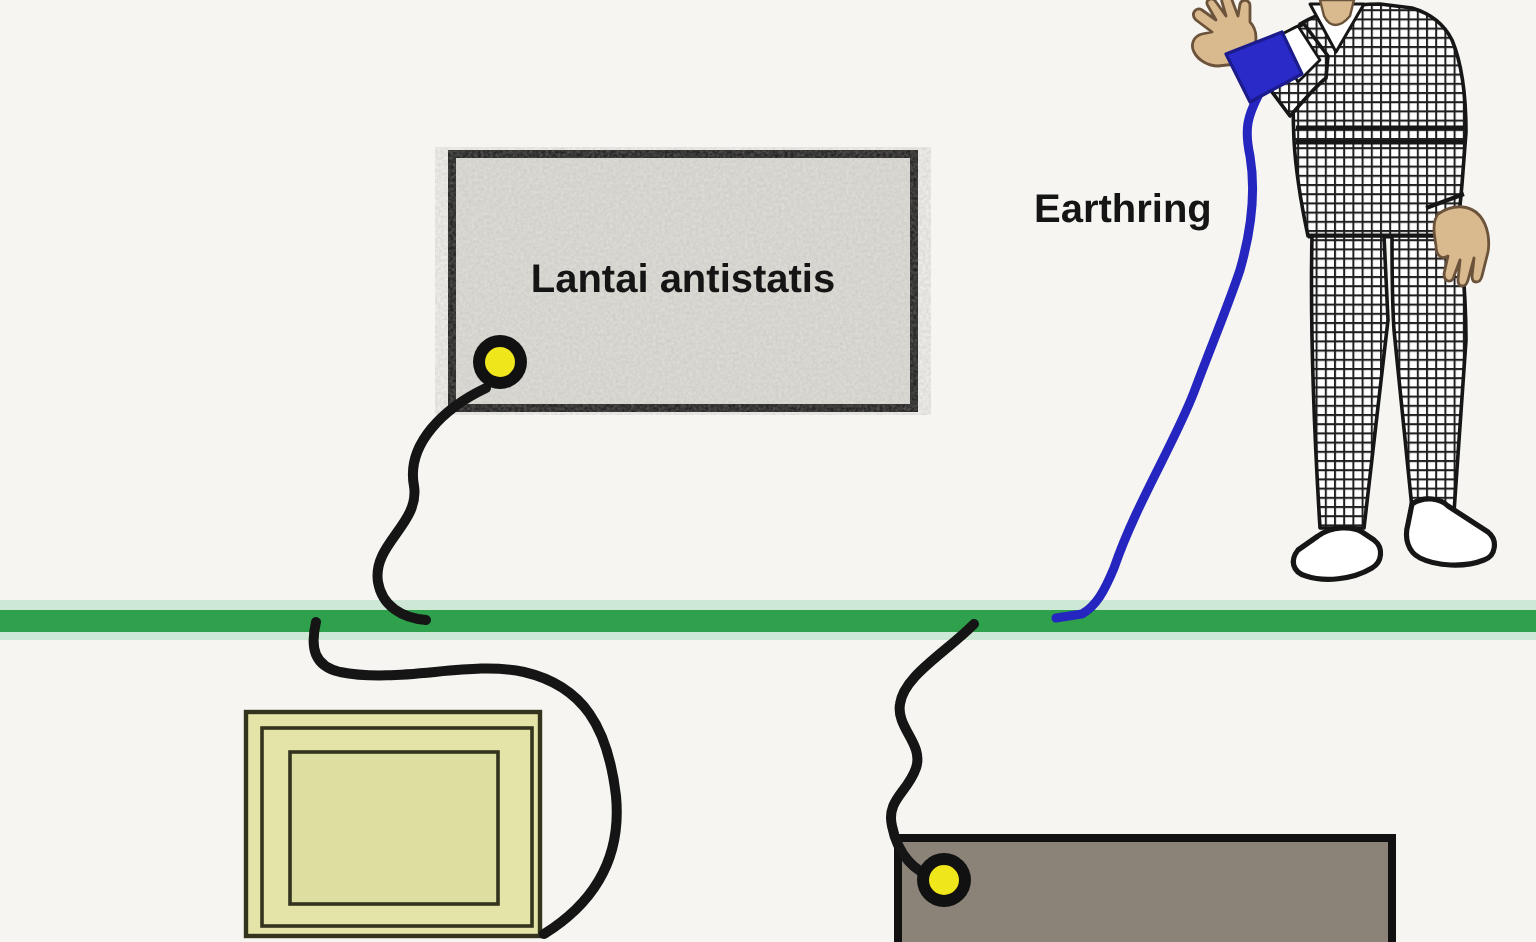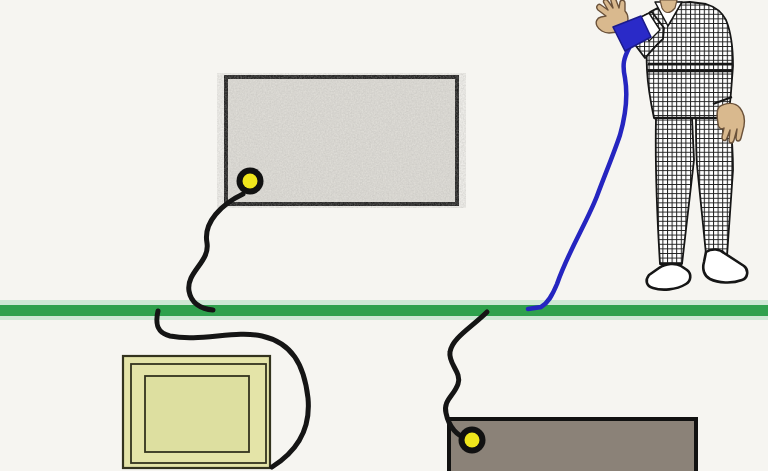--- a/index.html
+++ b/index.html
@@ -99,15 +99,17 @@
 
       <path d="M609,33 C604,33 599,30 597,26 C595,22 597,18 601,17 L606,16 L598,10 C595,7 598,3 601,5 L608,10 L604,3 C602,0 606,-2 608,1 L613,8 L611,1 C610,-2 614,-3 616,0 L619,8 L620,2 C621,-1 625,0 625,3 L625,11 C627,13 628,16 628,19 C628,25 624,30 618,32 Z" stroke-width="1.4" fill="#d9b98e" stroke="#6b523a"></path>
 
       <path d="M613,27 L641,16 L651,37 L625,51 Z" stroke-width="1.6" fill="#2a2ac8" stroke="#1b1b8c"></path>
 
       <path d="M713,104 L732,97" fill="none" stroke-width="2" stroke="#161616"></path>
       <path d="M719,107 C726,102 735,102 740,108 C744,113 745,120 744,126 L741,138 C740,142 736,142 736,138 L737,129 L734,140 C733,144 729,144 729,140 L730,130 L727,138 C726,142 722,141 722,137 L724,128 C721,130 718,128 718,123 C717,117 716,111 719,107 Z" stroke-width="1.4" fill="#d9b98e" stroke="#6b523a"></path>
     </g>
   </svg>
 
+  <div id="floor-label" class="diagram-label">Lantai antistatis</div>
 
+  <div id="earthring-label" class="diagram-label">Earthring</div>
 
 </div>
 
 </body></html>

